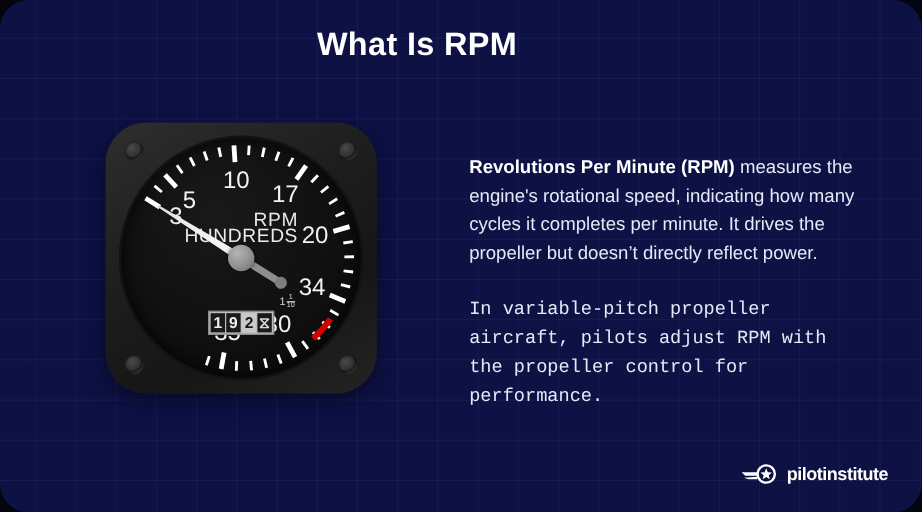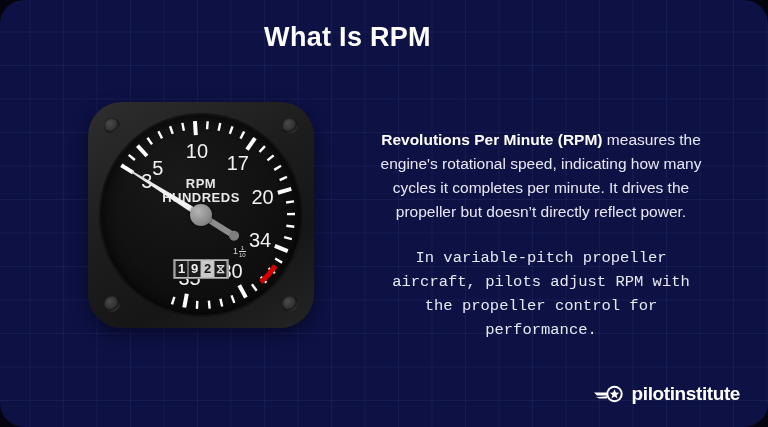--- a/index.html
+++ b/index.html
@@ -99,24 +99,24 @@
     transform: translate(-50%, -50%);
     white-space: nowrap;
     font-family: "Liberation Sans", sans-serif;
   }
 
   #rpm-caption {
     position: absolute;
     left: 100px;
     top: 76px;
     transform: translate(-50%, -50%);
-    text-align: center;
+    text-align: right;
     color: #e9e9e9;
-    font-size: 13px;
-    font-weight: bold;
+    font-size: 16px;
+    font-weight: normal;
     line-height: 14px;
     letter-spacing: 0.5px;
   }
   #hours-caption {
     position: absolute;
     left: 100px;
     top: 163px;
     transform: translate(-50%, -50%);
     color: #e9e9e9;
     font-size: 17px;
@@ -212,44 +212,43 @@
     margin-left: -11px;
     margin-top: -11px;
     border-radius: 50%;
     background: radial-gradient(circle at 36% 32%, #b4b4b4 0%, #909090 55%, #6d6d6d 100%);
     box-shadow: 0 0 3px rgba(0,0,0,0.8);
   }
 
   
   #copy {
     position: absolute;
-    left: 376px;
+    left: 391px;
     top: 128px;
     width: 330px;
     color: #e6e9f5;
     font-size: 15.5px;
     line-height: 24px;
-    text-align: center;
   }
   #copy p { margin: 0 0 22px 0; }
   #copy p:last-child { margin-bottom: 0; font-family: Liberation Mono, monospace; }
   #copy .lead { font-weight: bold; color: #ffffff; }
 
   
   #logo {
     position: absolute;
     right: 28px;
     bottom: 22px;
     display: flex;
     align-items: center;
     gap: 8px;
   }
   #logo-text {
     color: #ffffff;
-    font-size: 19px;
+    font-size: 15px;
     font-weight: bold;
     letter-spacing: -0.4px;
   }
 </style>
 </head>
 <body>
 
 <div id="card">
 
   <div id="grid"></div>

